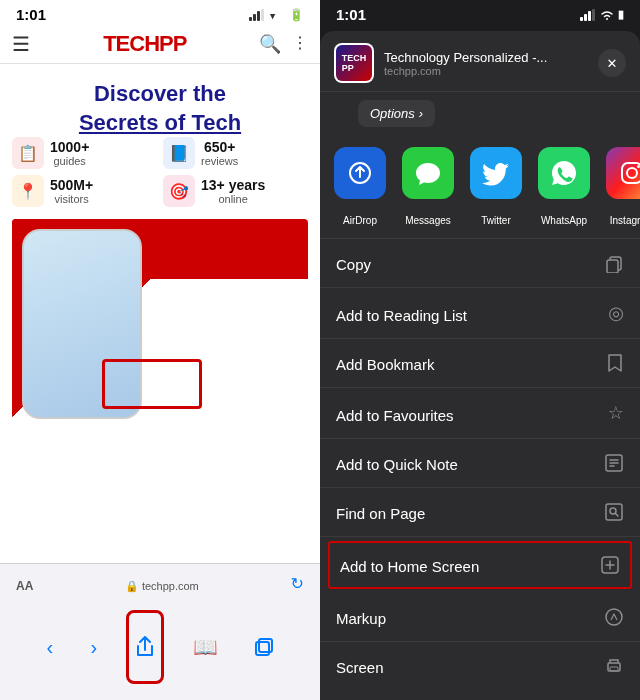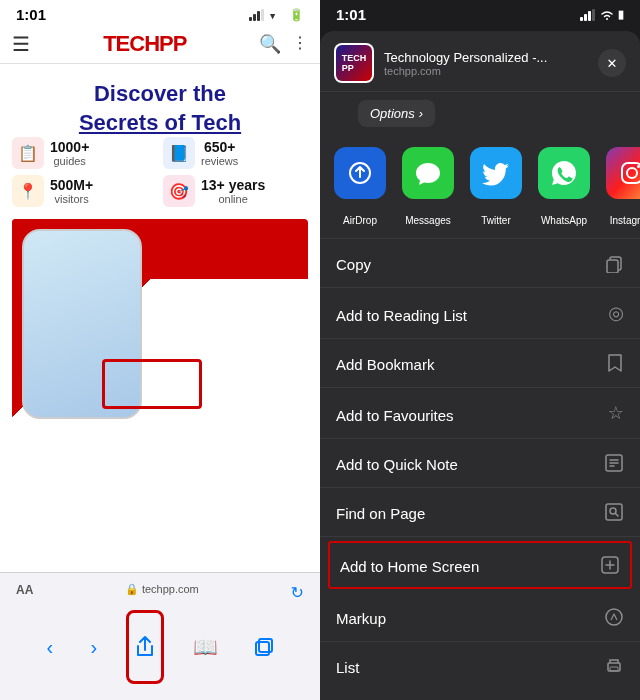--- a/index.html
+++ b/index.html
@@ -143,23 +143,23 @@
     }
 
     .left-bottom-bar {
       background: #f2f2f7;
       border-top: 1px solid #d0d0d0;
       padding: 6px 8px 16px;
     }
 
     .url-bar {
       display: flex;
-      align-items: flex-start;
+      align-items: flex-end;
       justify-content: space-between;
-      margin-bottom: 4px;
+      margin-bottom: 13px;
       padding: 4px 8px;
     }
 
     .bottom-actions {
       display: flex;
       justify-content: space-around;
       align-items: center;
       padding: 0 20px;
     }
 
@@ -648,21 +648,21 @@
         <span class="menu-item-label">Markup</span>
         <span class="menu-item-icon">
           <svg width="20" height="20" viewBox="0 0 20 20">
             <circle cx="10" cy="10" r="8" stroke="#8e8e93" stroke-width="1.5" fill="none"></circle>
             <path d="M7 13 L10 7 L13 13" stroke="#8e8e93" stroke-width="1.2" fill="none" stroke-linejoin="round"></path>
           </svg>
         </span>
       </div>
 
       <div class="menu-item">
-        <span class="menu-item-label">List</span>
+        <span class="menu-item-label">Screen</span>
         <span class="menu-item-icon">
           <svg width="20" height="20" viewBox="0 0 20 20">
             <rect x="4" y="7" width="12" height="8" rx="1" stroke="#8e8e93" stroke-width="1.5" fill="none"></rect>
             <path d="M6 7 V4 H14 V7" stroke="#8e8e93" stroke-width="1.5" fill="none"></path>
             <rect x="6" y="11" width="8" height="4" rx="1" stroke="#8e8e93" stroke-width="1" fill="none"></rect>
           </svg>
         </span>
       </div>
     </div>
   </div>

